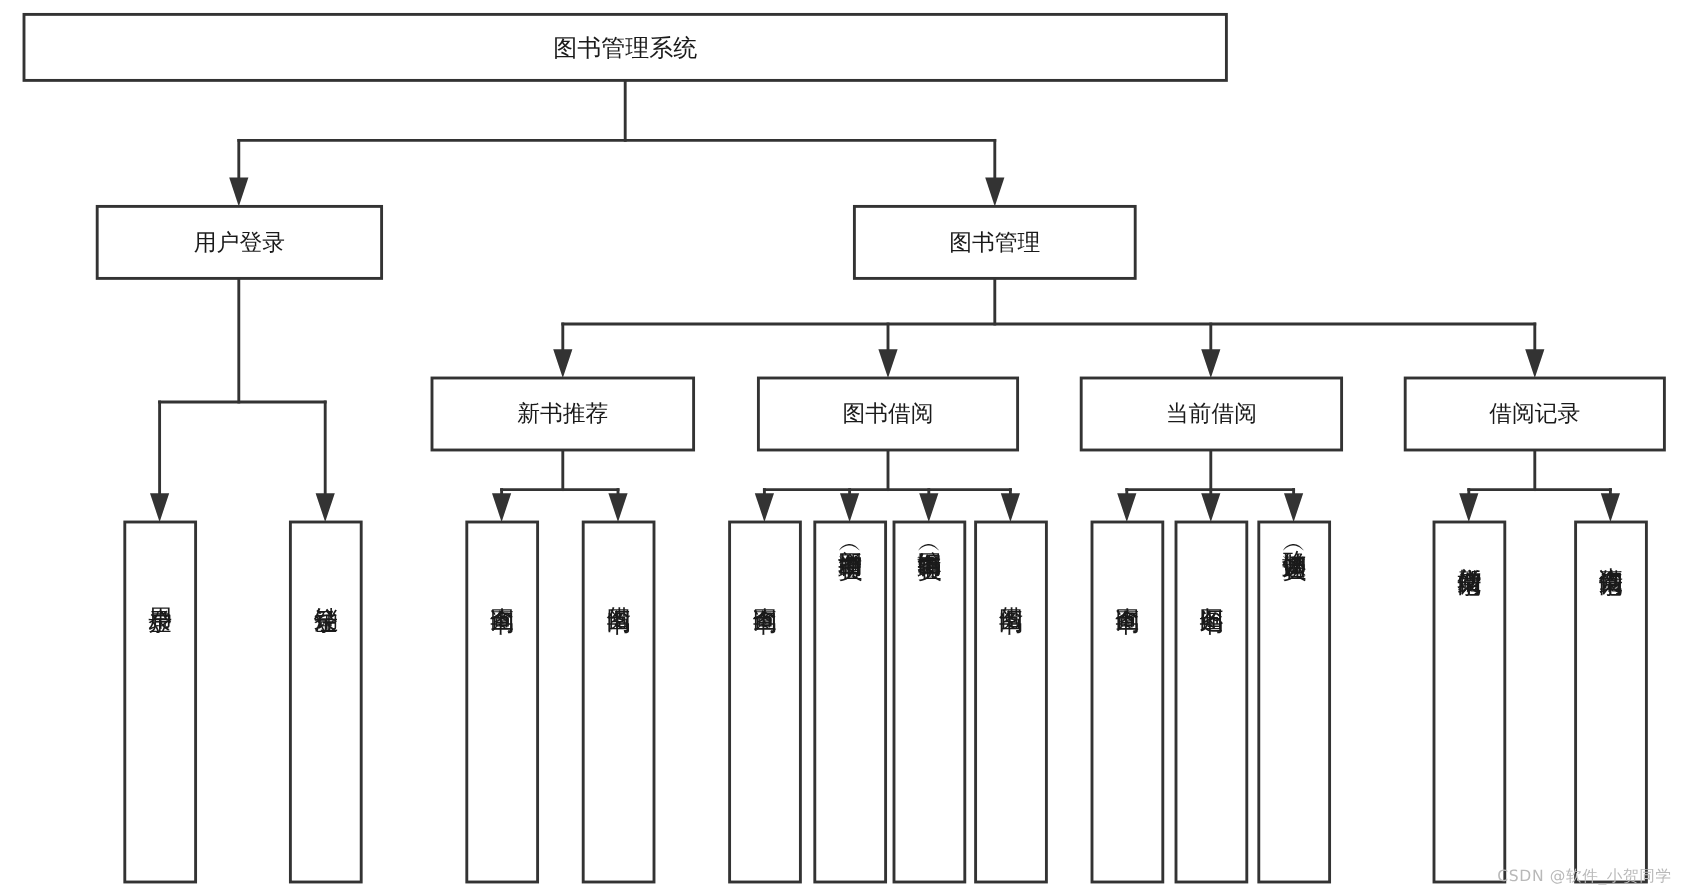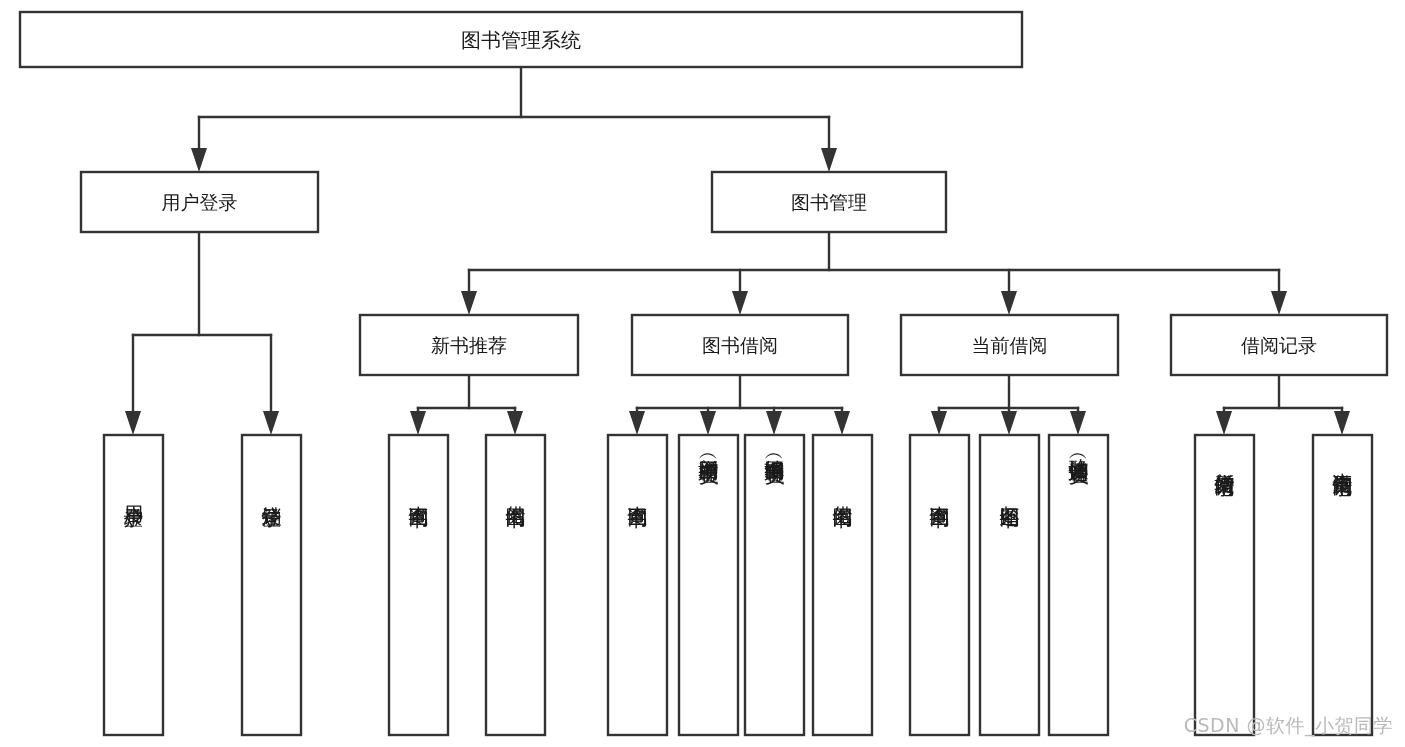--- a/index.html
+++ b/index.html
@@ -70,21 +70,21 @@
     line-height: 1.06;
     color: #1a1a1a;
     letter-spacing: 1px;
     white-space: nowrap;
   }
   .watermark {
     position: absolute;
     right: 12px;
     bottom: 8px;
     font-family: "DejaVu Sans", "Liberation Sans", sans-serif;
-    font-size: 19px;
+    font-size: 13px;
     color: #b9b9b9;
     letter-spacing: 0.5px;
     white-space: nowrap;
   }
 </style>
 </head>
 <body>
 
 <div id="chart-root">
 

